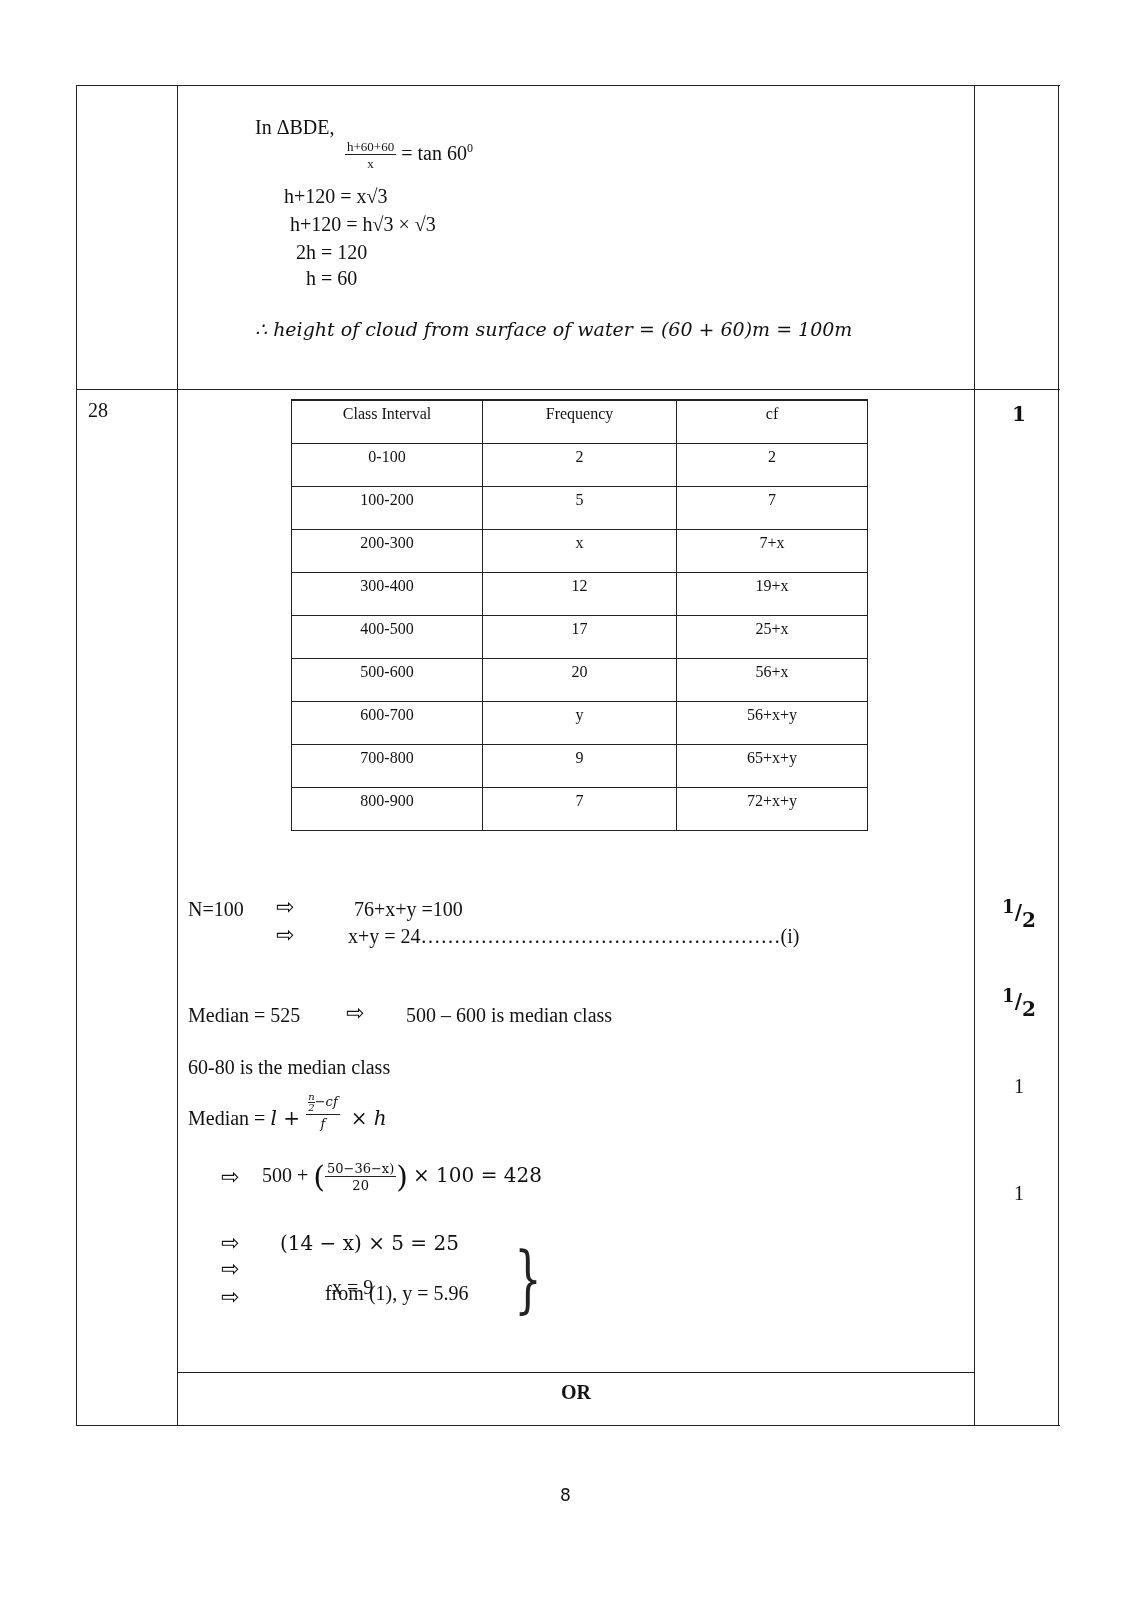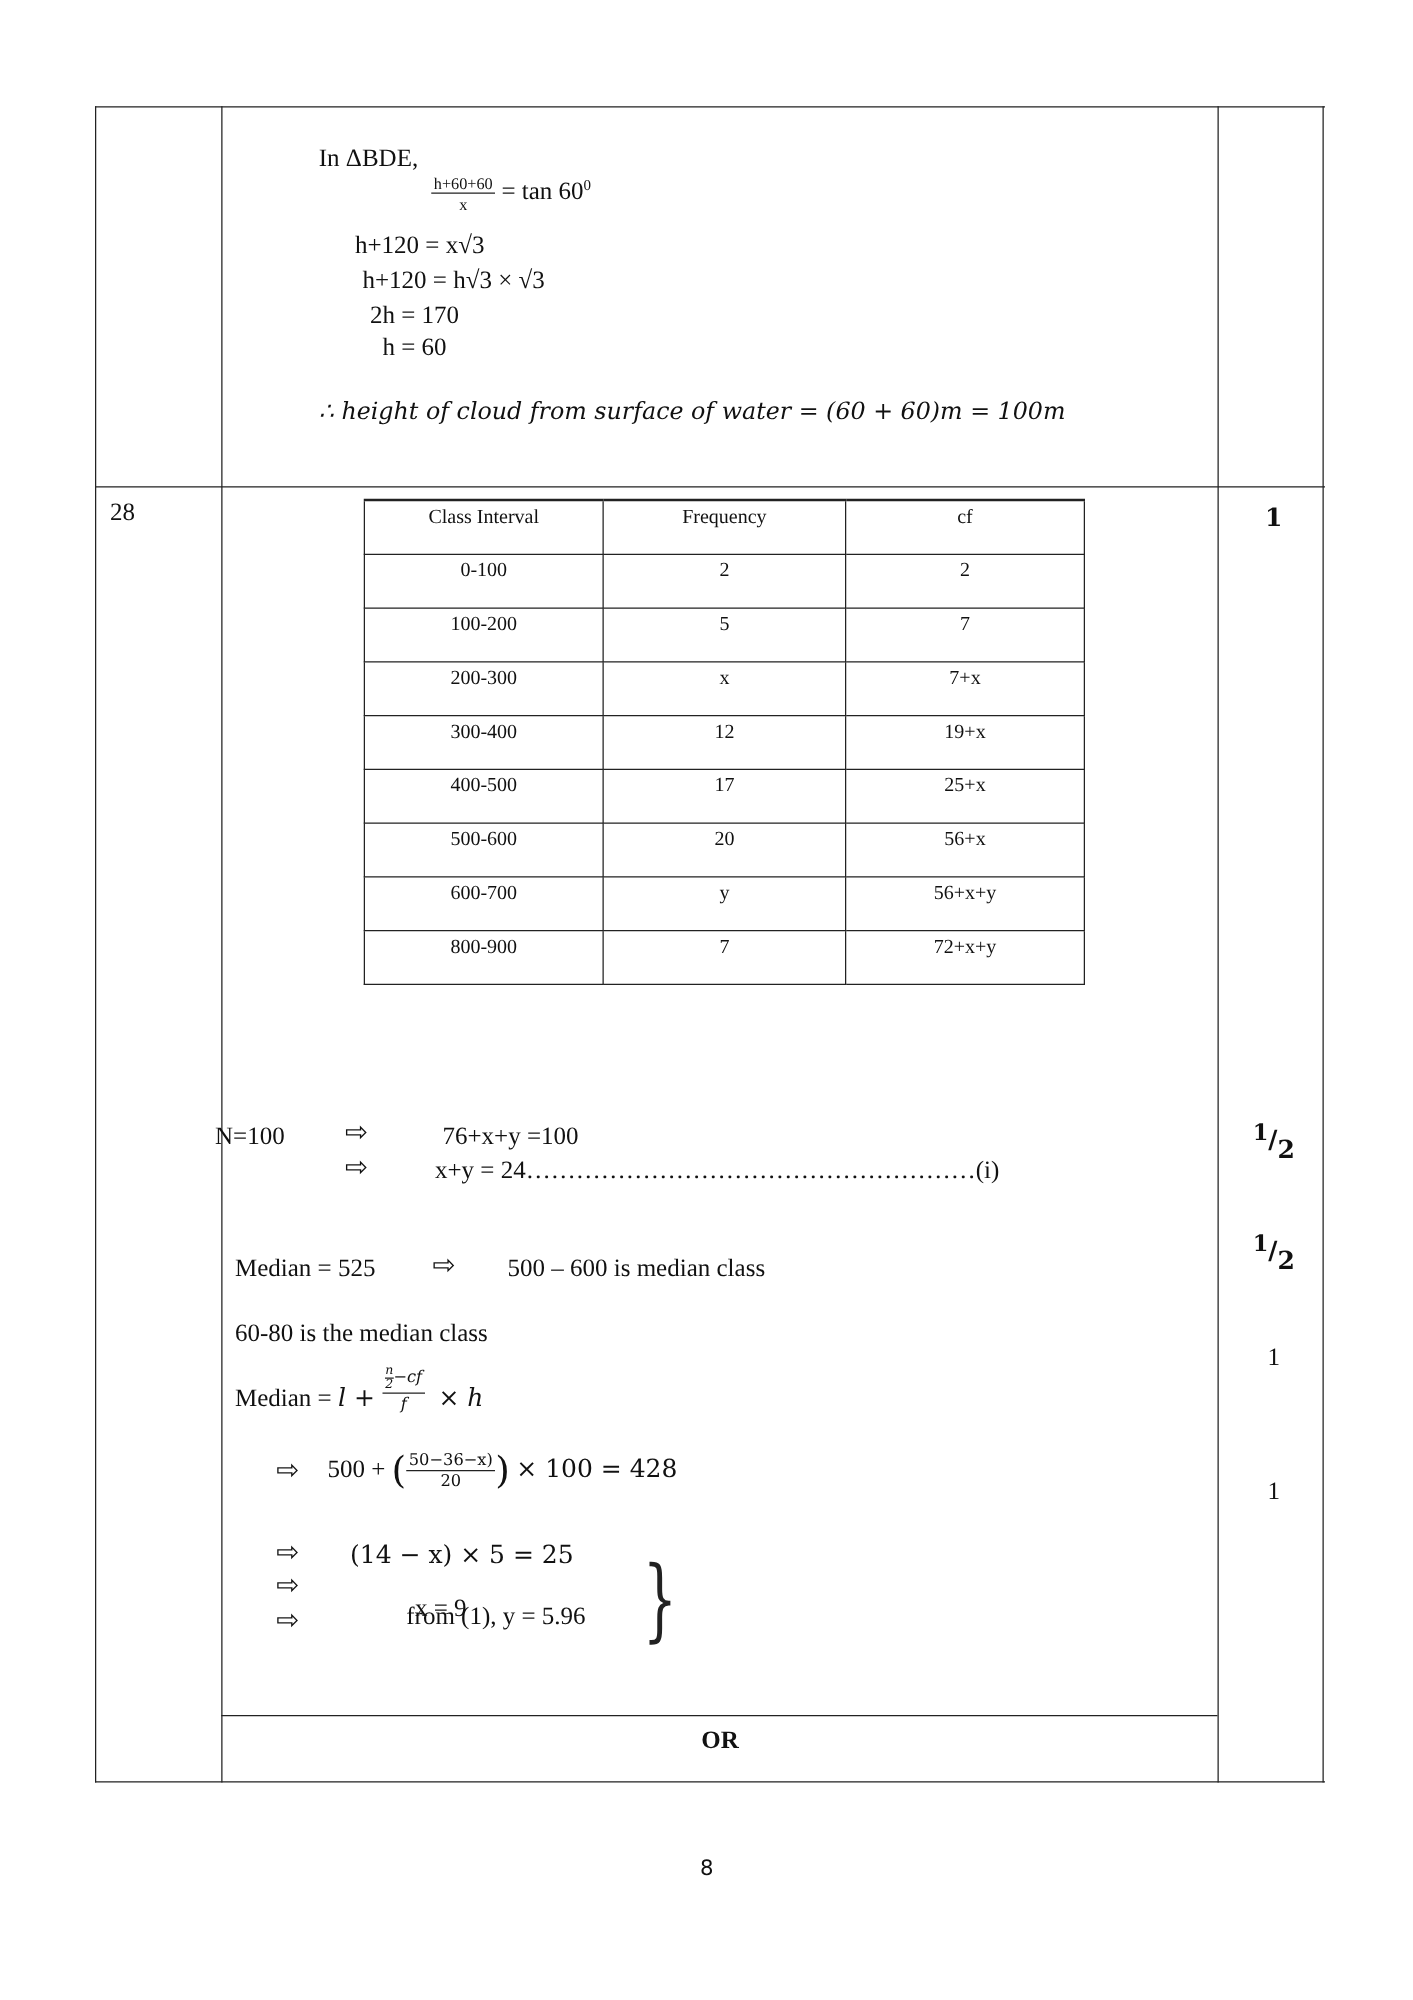--- a/index.html
+++ b/index.html
@@ -39,21 +39,21 @@
 </div>
 <div class="t" style="left:345px; top:140px;">
   <span class="frac">
     <span class="num">h+60+60</span>
     <span class="den">x</span>
   </span>
   <span>= tan 60</span><sup style="font-size:12px;">0</sup>
 </div>
 <div class="t" style="left:284px; top:186px;">h+120 = x√3</div>
 <div class="t" style="left:290px; top:214px;">h+120 = h√3 × √3</div>
-<div class="t" style="left:296px; top:242px;">2h = 170</div>
+<div class="t" style="left:296px; top:242px;">2h = 120</div>
 <div class="t" style="left:306px; top:268px;">h = 60</div>
 <div class="t it cm" style="left:255px; top:320px; font-size:19px;">∴ height of cloud from surface of water = (60 + 60)m = 100m</div>
 
 <div class="t" style="left:88px; top:400px;">28</div>
 
 <table class="dist">
   <thead>
     <tr>
       <th style="width:190px;">Class Interval</th>
       <th style="width:193px;margin-top:40px;">Frequency</th>
@@ -90,28 +90,33 @@
         <td>500-600</td>
         <td>20</td>
         <td>56+x</td>
       </tr>
     <tr>
         <td>600-700</td>
         <td>y</td>
         <td>56+x+y</td>
       </tr>
     <tr>
+        <td>700-800</td>
+        <td>9</td>
+        <td>65+x+y</td>
+      </tr>
+    <tr>
         <td>800-900</td>
         <td>7</td>
         <td>72+x+y</td>
       </tr>
   </tbody>
 </table>
 
-<div class="t" style="left:172px; top:899px;">N=100</div>
+<div class="t" style="left:188px; top:899px;">N=100</div>
 <div class="t arrow" style="left:276px; top:896px;">⇨</div>
 <div class="t" style="left:354px; top:899px;">76+x+y =100</div>
 <div class="t arrow" style="left:276px; top:924px;">⇨</div>
 <div class="t" style="left:348px; top:926px;">x+y = 24………………………………………………(i)</div>
 
 <div class="t" style="left:188px; top:1005px;">Median = 525</div>
 <div class="t arrow" style="left:346px; top:1002px;">⇨</div>
 <div class="t" style="left:406px; top:1005px;">500 – 600 is median class</div>
 
 <div class="t" style="left:188px; top:1057px;">60-80 is the median class</div>

